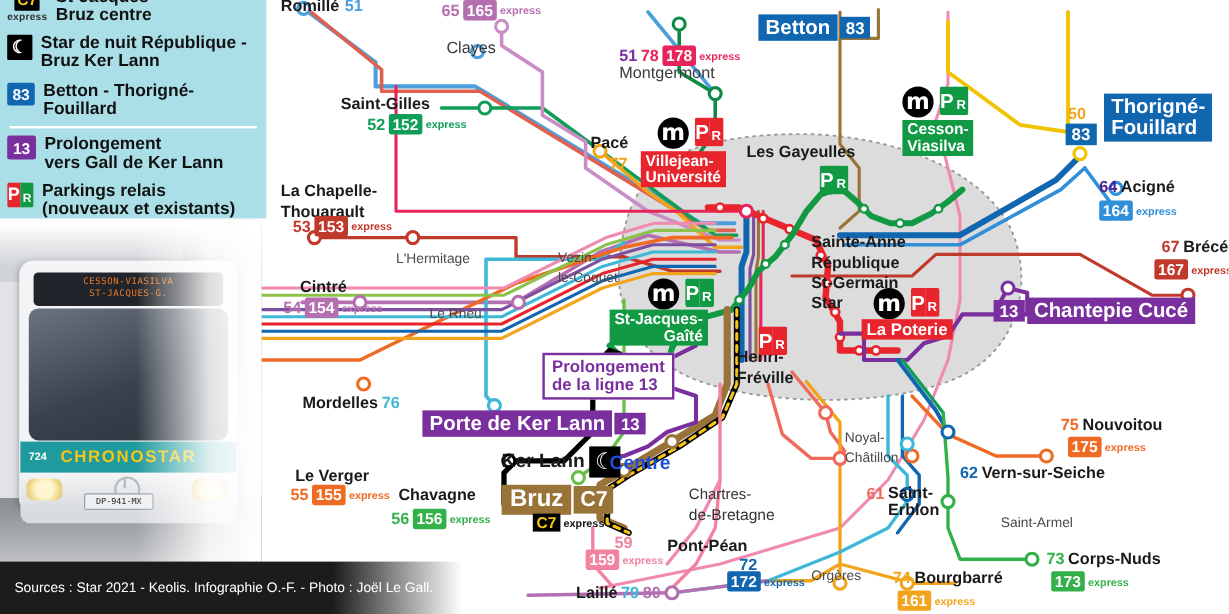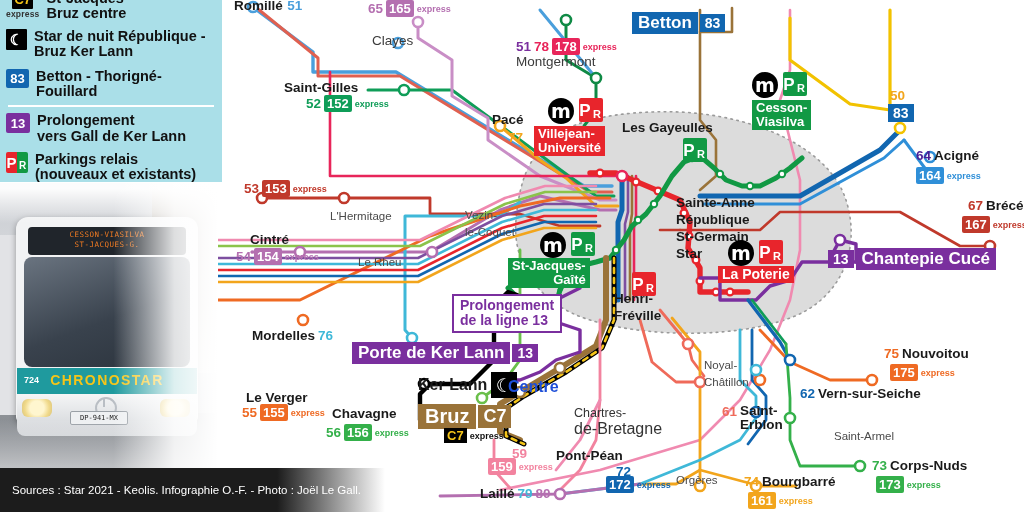--- a/index.html
+++ b/index.html
@@ -347,20 +347,26 @@
       <span>Viasilva</span>
     </div>
   </div>
 
   <div class="lbl" style="left:890px;top:86px;">
     <span class="num" style="color:#f2a51c;">50</span>
   </div>
   <div class="lbl" style="left:888px;top:104px;">
     <span class="destnum" style="background:#1166b0;">83</span>
   </div>
+  <div class="lbl" style="left:920px;top:78px;">
+    <div class="destbox" style="background:#1166b0;">
+      <span>Thorigné-</span><br>
+      <span>Fouillard</span>
+    </div>
+  </div>
 
   <div class="lbl" style="left:548px;top:98px;display:flex;gap:5px;align-items:flex-start;">
     <div class="mcircle">m</div>
     <div class="prs red">
         <div class="a">P</div>
         <div class="b">R</div>
       </div>
   </div>
   <div class="lbl" style="left:534px;top:126px;">
     <div class="stationbox" style="background:#e8252c;">
@@ -390,20 +396,24 @@
 
   <div class="lbl xp" style="left:968px;top:198px;">
     <span class="num" style="color:#c0392b;">67</span>
     <span class="town">Brécé</span>
   </div>
   <div class="lbl xp" style="left:962px;top:216px;">
     <span class="xpbox" style="background:#c0392b;">167</span>
     <span class="xptxt" style="color:#c0392b;">express</span>
   </div>
 
+  <div class="lbl" style="left:234px;top:150px;">
+    <span class="town">La Chapelle-</span><br>
+    <span class="town">Thouarault</span>
+  </div>
   <div class="lbl xp" style="left:244px;top:180px;">
     <span class="num" style="color:#c0392b;">53</span>
     <span class="xpbox" style="background:#c0392b;">153</span>
     <span class="xptxt" style="color:#c0392b;">express</span>
   </div>
 
   <div class="lbl" style="left:330px;top:206px;">
     <span class="town small">L'Hermitage</span>
   </div>
 
@@ -548,21 +558,21 @@
   <div class="lbl" style="left:512px;top:444px;">
     <span class="num" style="color:#f2839f;">59</span>
   </div>
   <div class="lbl xp" style="left:488px;top:458px;">
     <span class="xpbox" style="background:#f2839f;">159</span>
     <span class="xptxt" style="color:#f2839f;">express</span>
   </div>
 
   <div class="lbl" style="left:574px;top:404px;line-height:1.05;">
     <span class="town" style="font-size:12.5px;font-weight:normal;color:#333;">Chartres-</span><br>
-    <span class="town" style="font-size:16px;font-weight:normal;color:#333;">de-Bretagne</span>
+    <span class="town" style="font-size:13px;font-weight:normal;color:#333;">de-Bretagne</span>
   </div>
 
   <div class="lbl" style="left:556px;top:446px;">
     <span class="town">Pont-Péan</span>
   </div>
   <div class="lbl" style="left:616px;top:462px;">
     <span class="num" style="color:#1166b0;">72</span>
   </div>
   <div class="lbl xp" style="left:606px;top:476px;">
     <span class="xpbox" style="background:#1166b0;">172</span>

